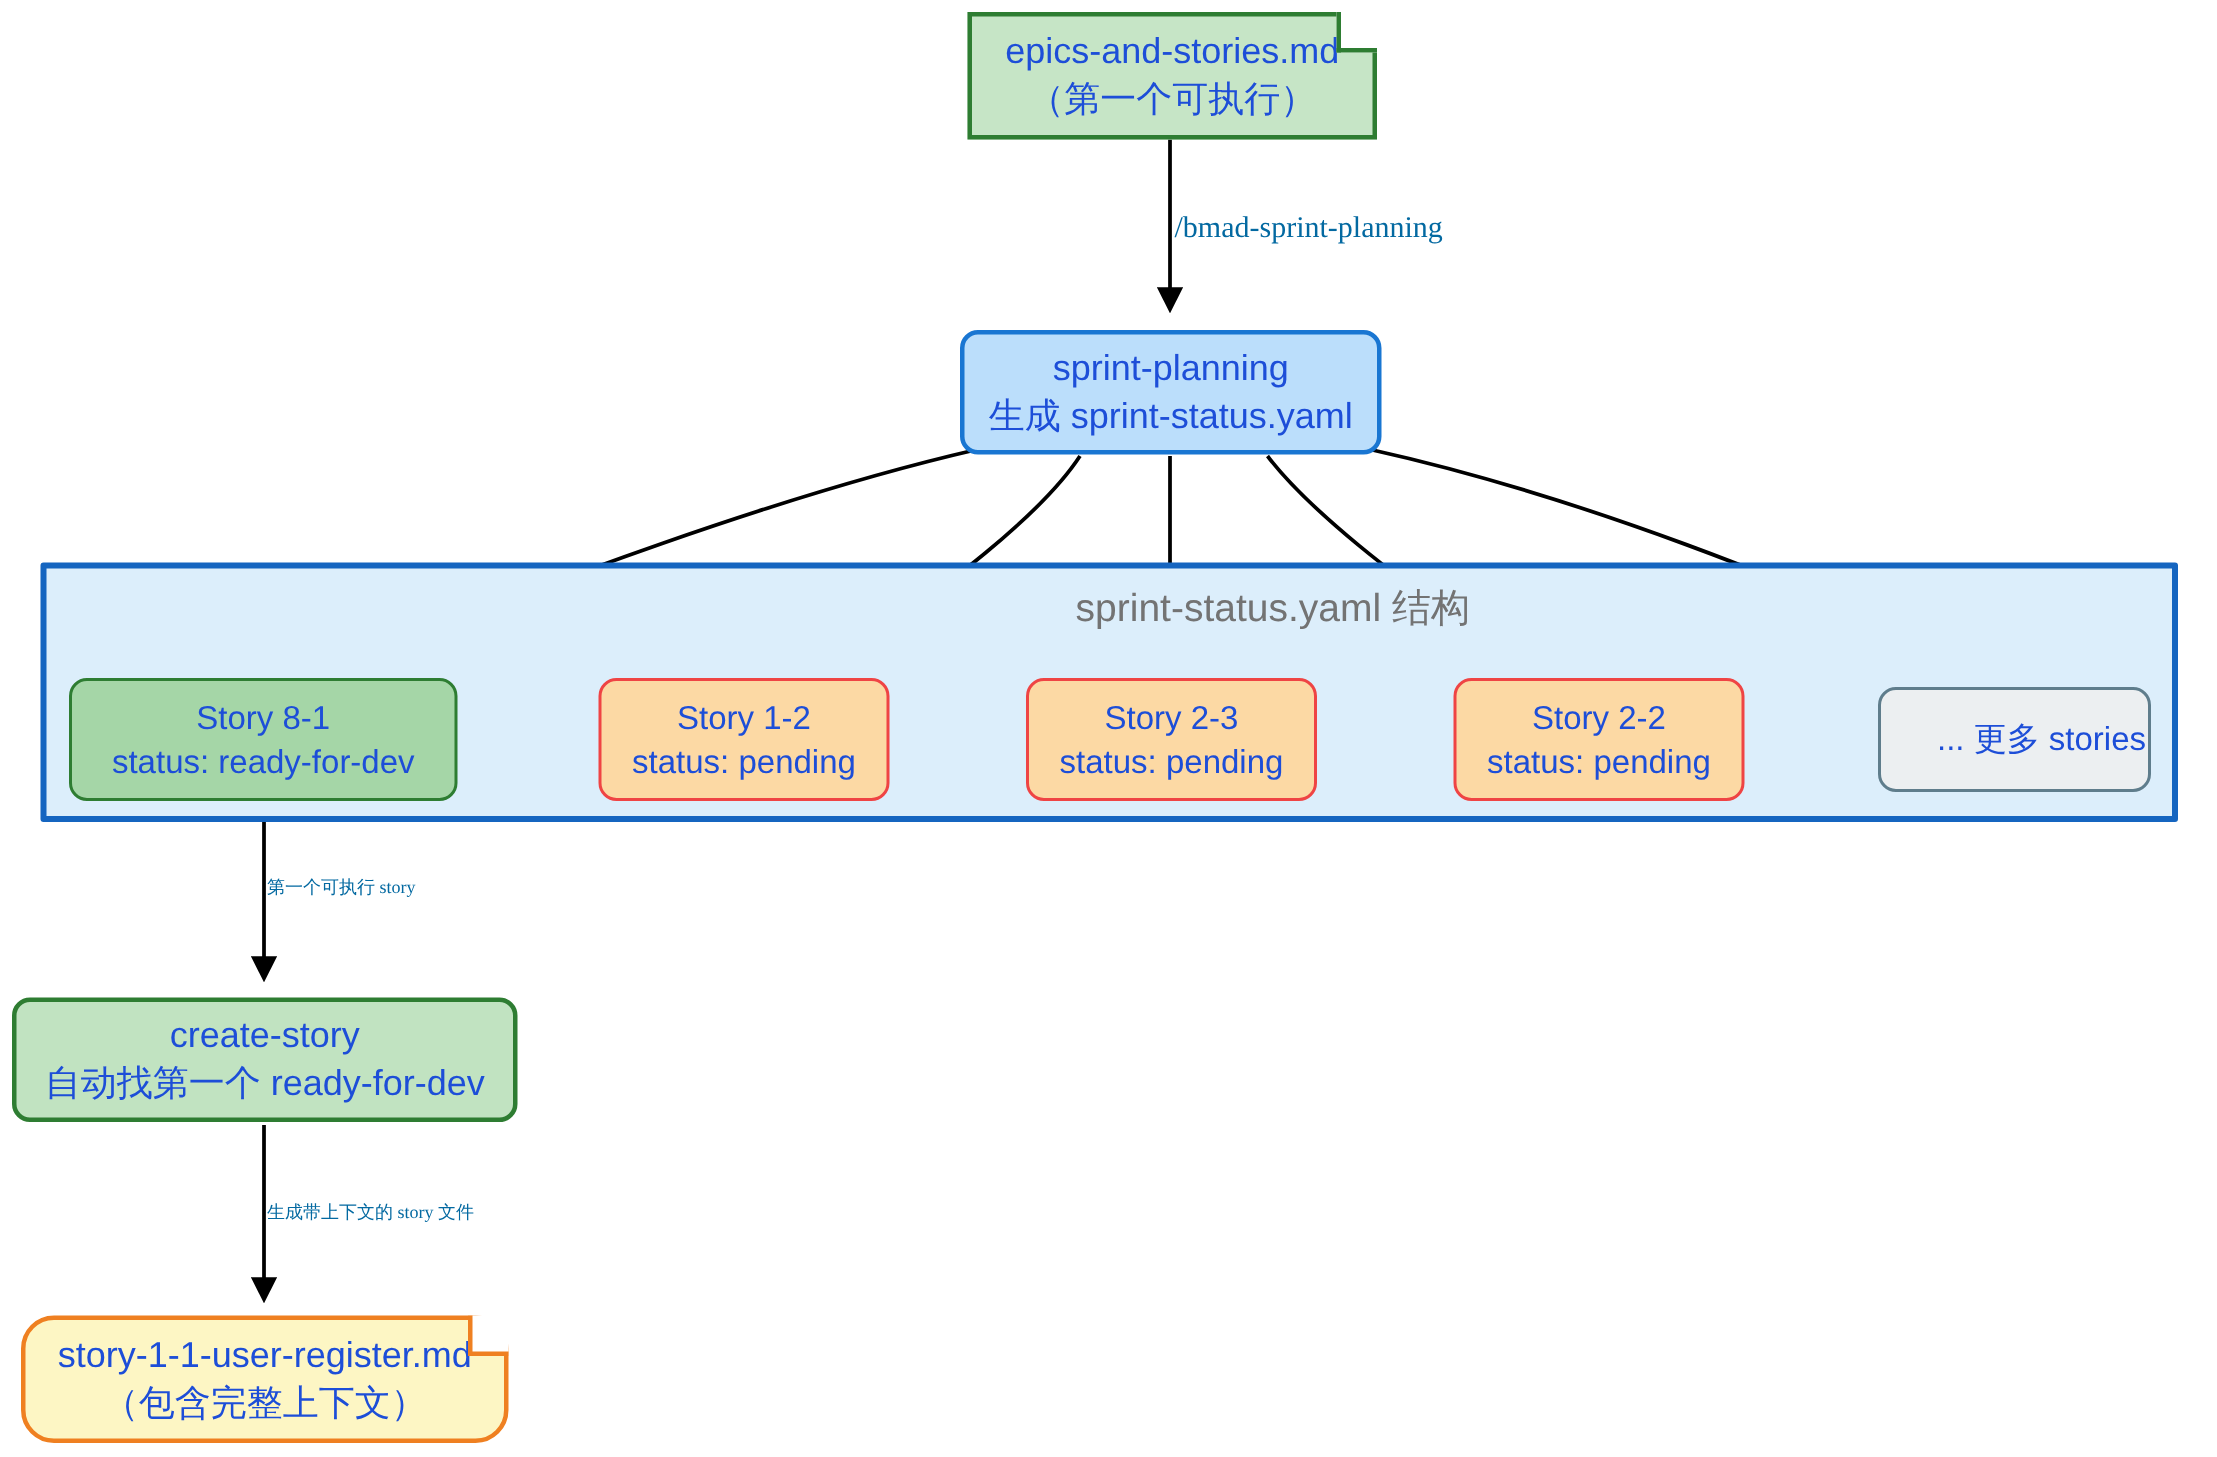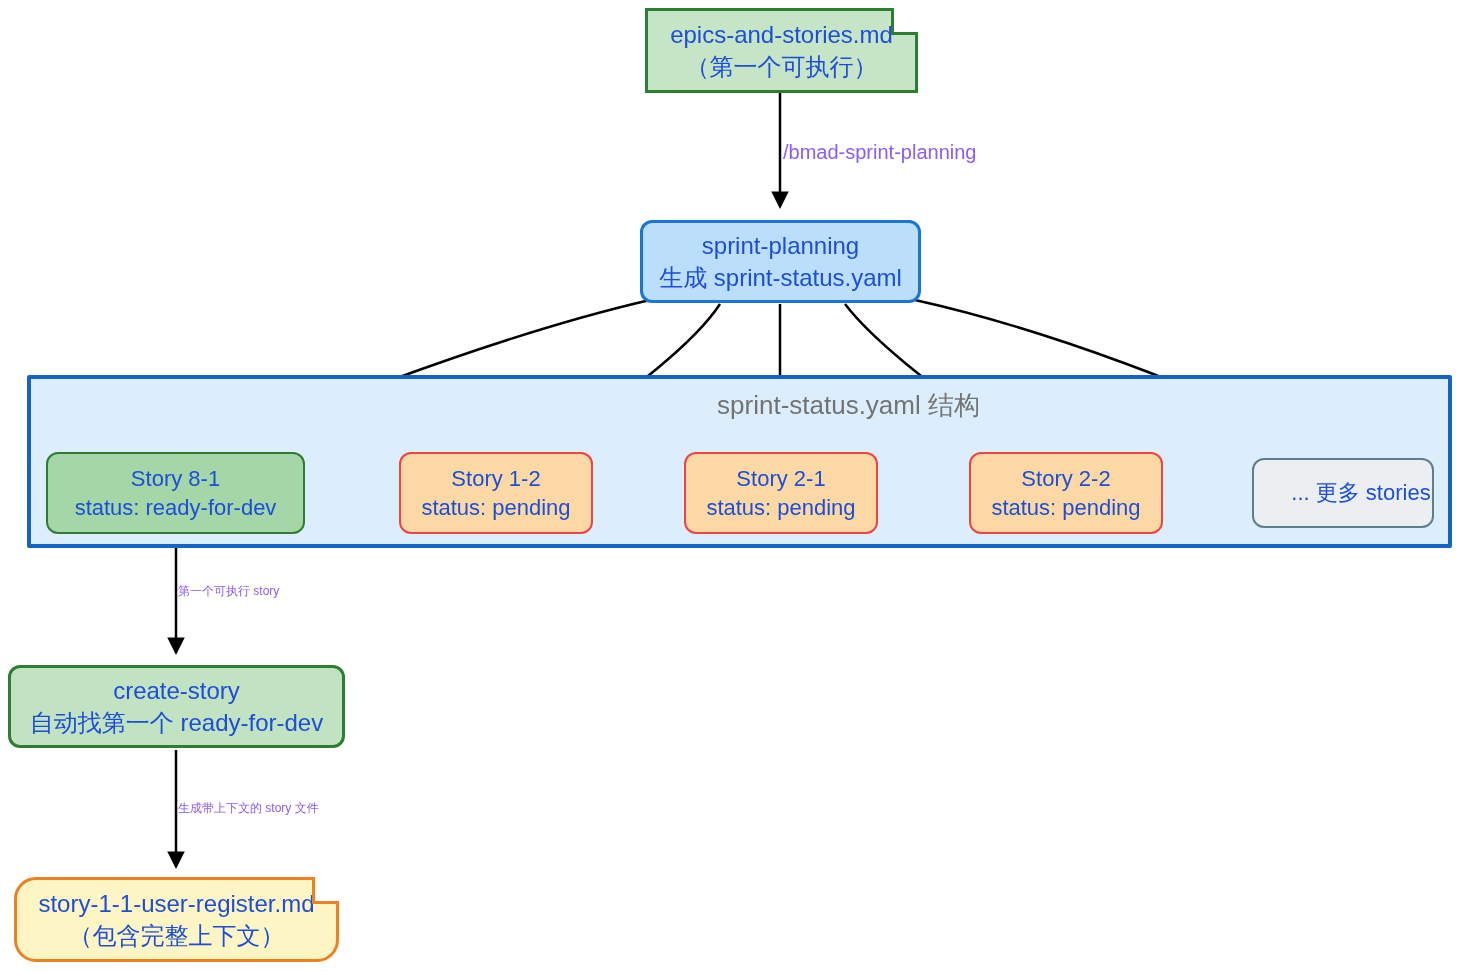--- a/index.html
+++ b/index.html
@@ -76,23 +76,24 @@
     border-radius: 2px;
   }
   .subgraph-title {
     position: absolute;
     text-align: right;
     color: #737373;
     white-space: nowrap;
   }
   .edge-label {
     position: absolute;
-    color: #8b5cf6;
+    color: #0369a1;
     white-space: nowrap;
     background: transparent;
+    font-family: Liberation Serif, serif;
   }
   .fs24 { font-size: 24px; }
   .fs22 { font-size: 22px; }
   .fs20 { font-size: 20px; }
   .fs17 { font-size: 12px; }
   .fs26 { font-size: 26px; }
 </style>
 </head>
 <body>
 
@@ -140,21 +141,21 @@
     <span class="ln">Story 8-1</span>
     <span class="ln">status: ready-for-dev</span>
   </div>
 
   <div class="node rounded story-orange fs22" style="left:399px; top:452px; width:194px; height:82px;">
     <span class="ln">Story 1-2</span>
     <span class="ln">status: pending</span>
   </div>
 
   <div class="node rounded story-orange fs22" style="left:684px; top:452px; width:194px; height:82px;">
-    <span class="ln">Story 2-1</span>
+    <span class="ln">Story 2-3</span>
     <span class="ln">status: pending</span>
   </div>
 
   <div class="node rounded story-orange fs22" style="left:969px; top:452px; width:194px; height:82px;">
     <span class="ln">Story 2-2</span>
     <span class="ln">status: pending</span>
   </div>
 
   <div class="node rounded story-gray fs22" style="left:1252px; top:458px; width:182px; height:70px;padding-left:36px;">
     <span class="ln">... 更多 stories</span>

